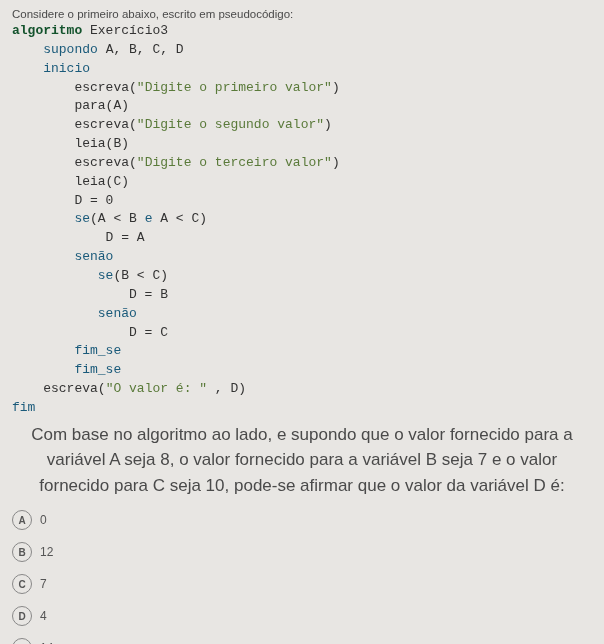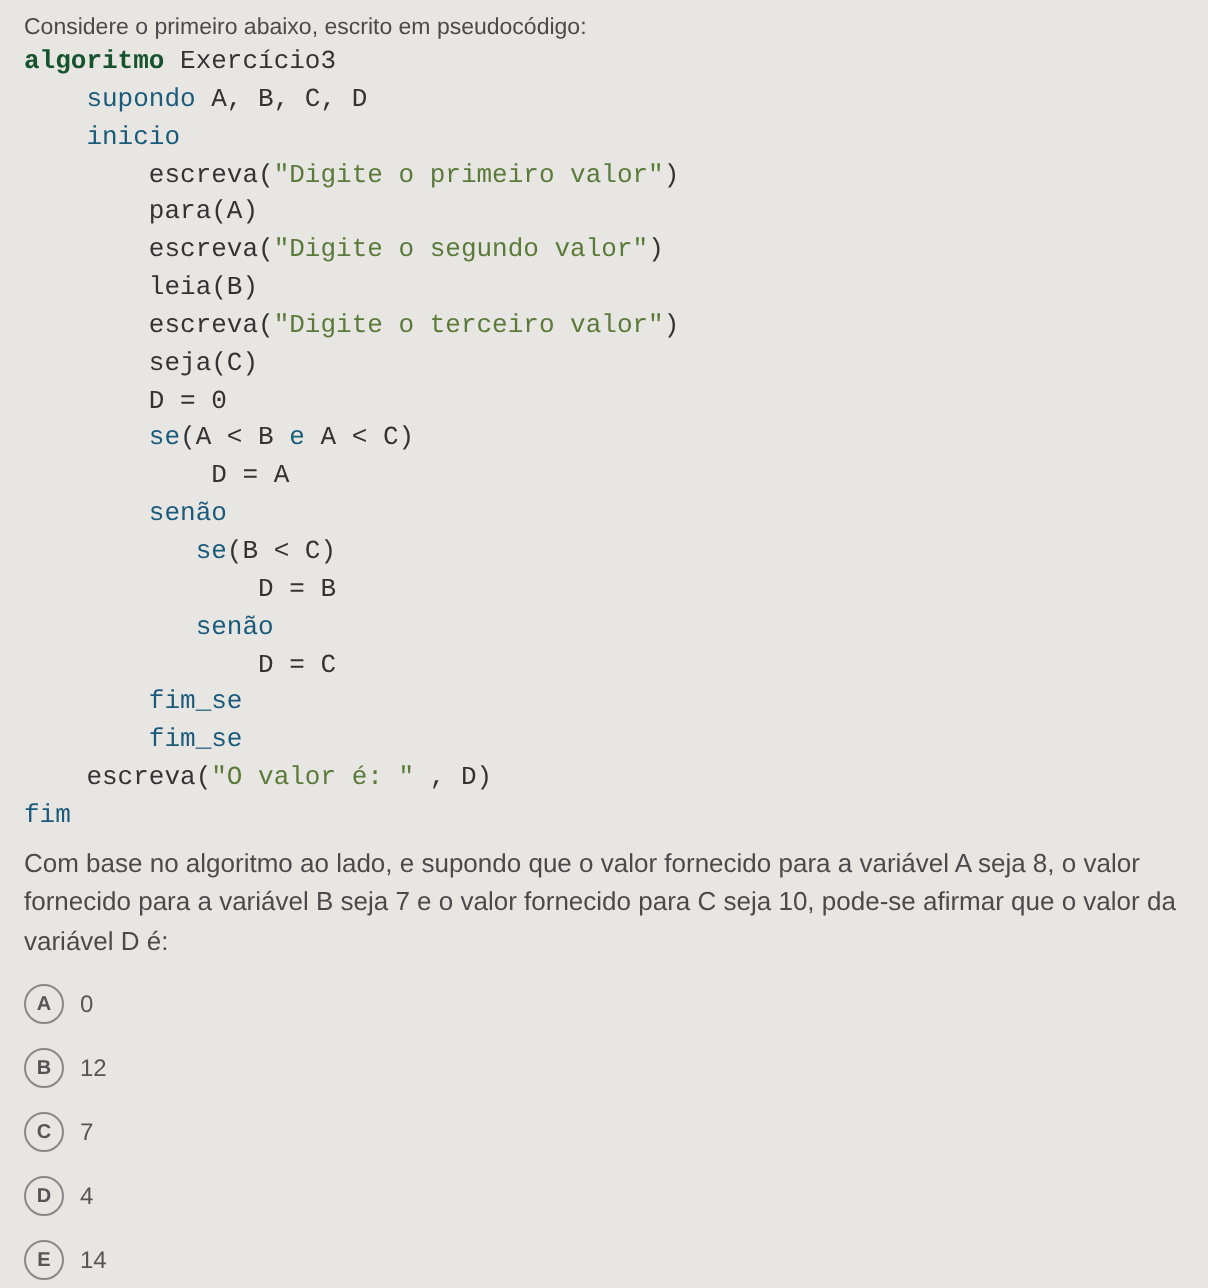--- a/index.html
+++ b/index.html
@@ -27,24 +27,25 @@
       font-size: 13px;
       line-height: 1.45;
       white-space: pre;
       color: #333;
       margin-bottom: 4px;
     }
     .kw-algoritmo { color: #14532d; font-weight: bold; }
     .kw-blue { color: #1a5a7a; }
     .str { color: #5a7a3a; }
     .question-text {
-      font-size: 13px;
+      font-size: 17px;
       color: #4a4a4a;
       line-height: 1.5;
       margin-bottom: 12px;
+      text-align: center;
     }
     .options {
       display: flex;
       flex-direction: column;
       gap: 12px;
     }
     .option {
       display: flex;
       align-items: center;
       gap: 8px;
@@ -73,21 +74,21 @@
 <div class="intro">Considere o primeiro abaixo, escrito em pseudocódigo:</div>
 
 <div class="code-block"><span class="kw-algoritmo">algoritmo</span><span> Exercício3</span>
 <span class="kw-blue">    supondo</span><span> A, B, C, D</span>
 <span class="kw-blue">    inicio</span>
 <span>        escreva(</span><span class="str">"Digite o primeiro valor"</span><span>)</span>
 <span>        para(A)</span>
 <span>        escreva(</span><span class="str">"Digite o segundo valor"</span><span>)</span>
 <span>        leia(B)</span>
 <span>        escreva(</span><span class="str">"Digite o terceiro valor"</span><span>)</span>
-<span>        seja(C)</span>
+<span>        leia(C)</span>
 <span>        D = 0</span>
 <span class="kw-blue">        se</span><span>(A &lt; B </span><span class="kw-blue">e</span><span> A &lt; C)</span>
 <span>            D = A</span>
 <span class="kw-blue">        senão</span>
 <span class="kw-blue">           se</span><span>(B &lt; C)</span>
 <span>               D = B</span>
 <span class="kw-blue">           senão</span>
 <span>               D = C</span>
 <span class="kw-blue">        fim_se</span>
 <span class="kw-blue">        fim_se</span>

